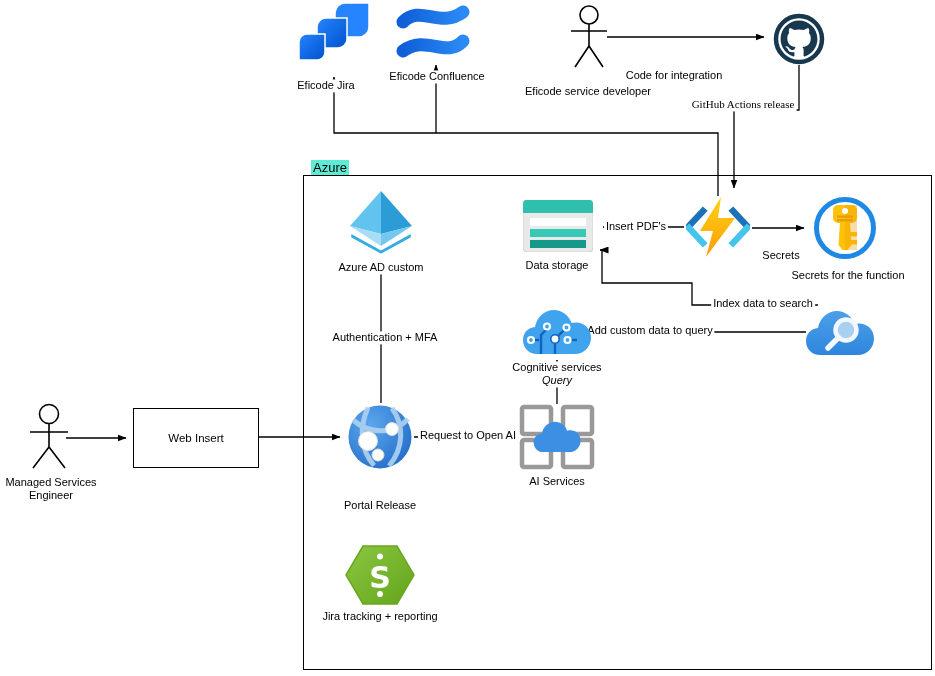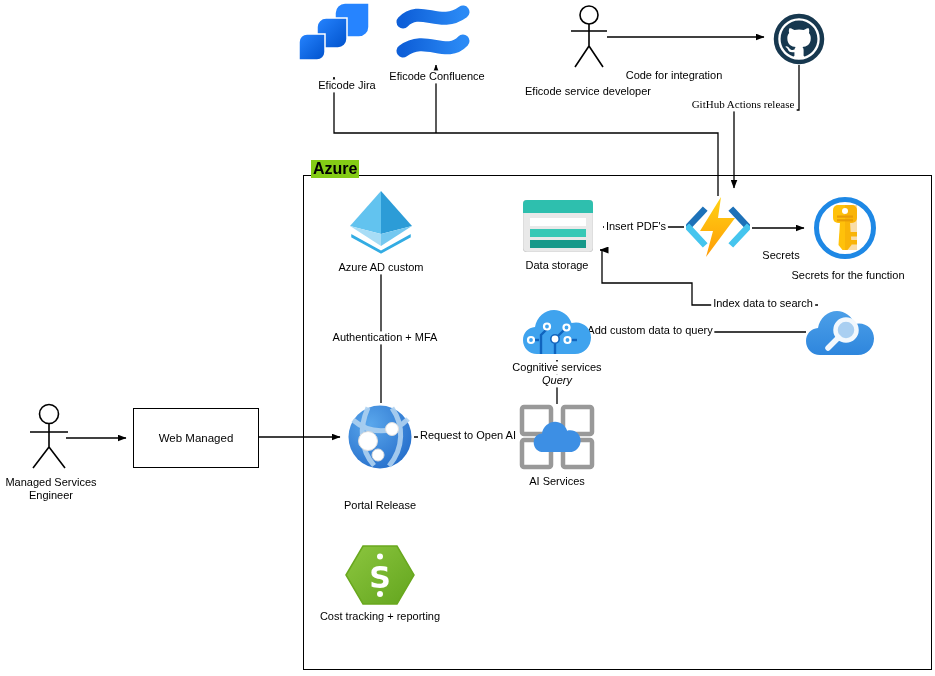--- a/index.html
+++ b/index.html
@@ -8,21 +8,21 @@
   #edges{position:absolute;left:0;top:0;z-index:1;}
   .lbl{position:absolute;z-index:2;transform:translate(-50%,-50%);
        font-size:11px;line-height:1.2;color:#000;background:#fff;
        white-space:nowrap;text-align:center;padding:0 2px;}
   .lbl.wrap{white-space:normal;width:116px;}
   .nolbbg{background:transparent;margin-top:48px;}
   .icon{position:absolute;z-index:3;}
   .node-box{position:absolute;z-index:3;border:1px solid #000;background:#fff;
             display:flex;align-items:center;justify-content:center;font-size:11.5px;}
   .group-box{position:absolute;z-index:0;border:1.5px solid #000;background:transparent;}
-  .group-lbl{position:absolute;z-index:2;font-size:16px;color:#000;background:#84cc16;padding:0 2px;font-weight:bold;}
+  .group-lbl{position:absolute;z-index:2;font-size:13px;color:#000;background:#5eead4;padding:0 2px;}
   svg{display:block;}
 </style>
 </head>
 <body>
 
 <div id="canvas">
 
   <svg id="edges" width="935" height="676" viewBox="0 0 935 676">
     <defs>
       <marker id="arr" markerUnits="userSpaceOnUse" markerWidth="9" markerHeight="7" refX="8.5" refY="3.5" orient="auto">
@@ -52,34 +52,34 @@
   <div class="lbl nolbbg" style="left:674px;top:28px;">Code for integration</div>
   <div class="lbl" style="left:743px;top:105px;font-family:Liberation Serif, serif;">GitHub Actions release</div>
   <div class="lbl" style="left:636px;top:227px;">Insert PDF's</div>
   <div class="lbl" style="left:781px;top:228px;margin-top:28px;">Secrets</div>
   <div class="lbl" style="left:719px;top:304px;margin-left:44px;">Index data to search</div>
   <div class="lbl" style="left:650px;top:331px;">Add custom data to query</div>
   <div class="lbl" style="left:557px;top:381px;font-style:italic;">Query</div>
   <div class="lbl" style="left:385px;top:338px;">Authentication + MFA</div>
   <div class="lbl" style="left:468px;top:436px;">Request to Open AI</div>
 
-  <div class="lbl" style="left:347px;top:86px;">Eficode Jira</div>
+  <div class="lbl" style="left:326px;top:86px;">Eficode Jira</div>
   <div class="lbl" style="left:437px;top:77px;">Eficode Confluence</div>
   <div class="lbl" style="left:588px;top:92px;">Eficode service developer</div>
   <div class="lbl" style="left:557px;top:266px;">Data storage</div>
   <div class="lbl" style="left:848px;top:276px;">Secrets for the function</div>
   <div class="lbl" style="left:381px;top:268px;">Azure AD custom</div>
   <div class="lbl" style="left:557px;top:368px;">Cognitive services</div>
   <div class="lbl" style="left:380px;top:482px;margin-top:24px;">Portal Release</div>
   <div class="lbl" style="left:557px;top:482px;">AI Services</div>
-  <div class="lbl" style="left:380px;top:617px;">Cost tracking + reporting</div>
+  <div class="lbl" style="left:380px;top:617px;">Jira tracking + reporting</div>
   <div class="lbl wrap" style="left:51px;top:489px;">Managed Services Engineer</div>
 
   <div class="node-box" style="left:133px;top:408px;width:124px;height:58px;">
-    <span>Web Managed</span>
+    <span>Web Insert</span>
   </div>
 
   <div class="icon" style="left:295px;top:2px;">
     <svg width="78" height="62" viewBox="0 0 78 62">
       <defs>
           <linearGradient id="jiraG" x1="0" y1="0" x2="1" y2="1">
         <stop offset="0" style="stop-color:var(--c-jira_blue)"></stop>
             <stop offset="1" style="stop-color:var(--c-jira_deep)"></stop>
       </linearGradient>
         </defs>

